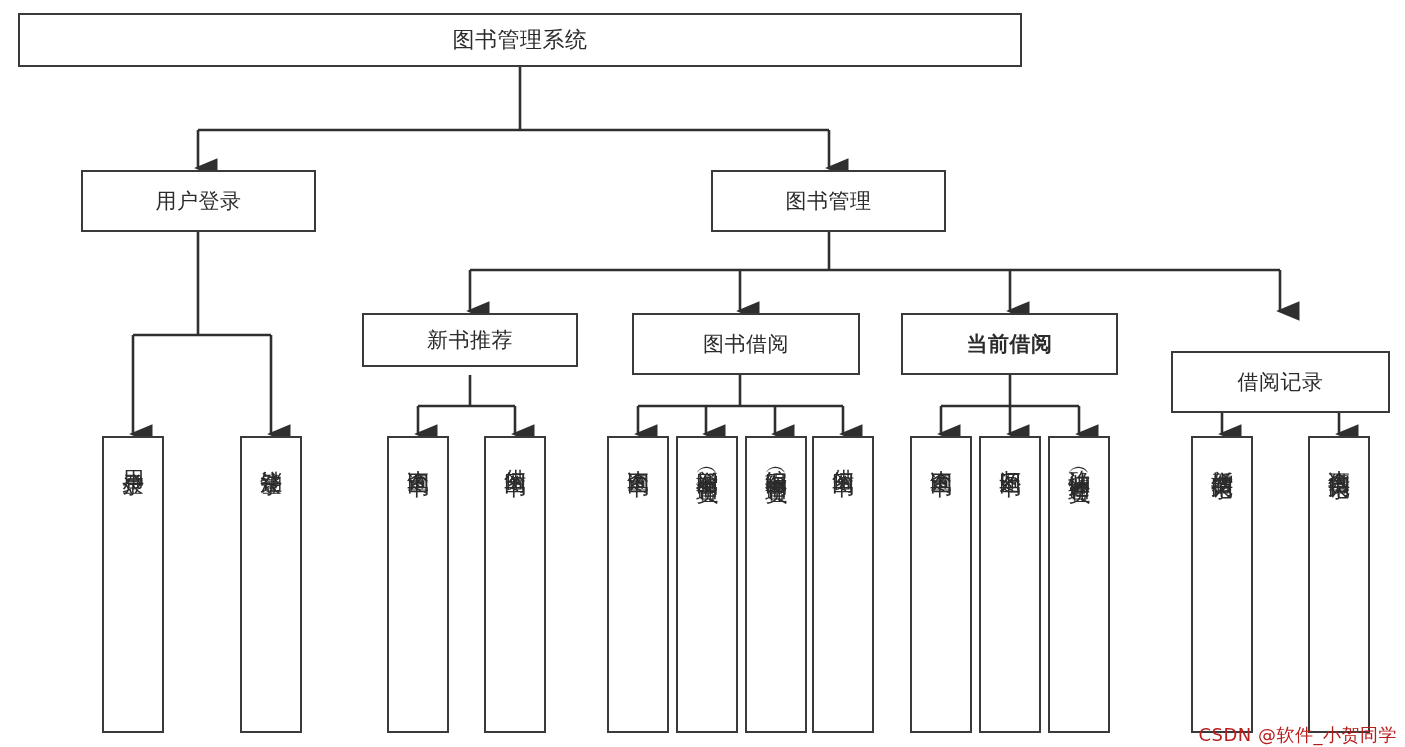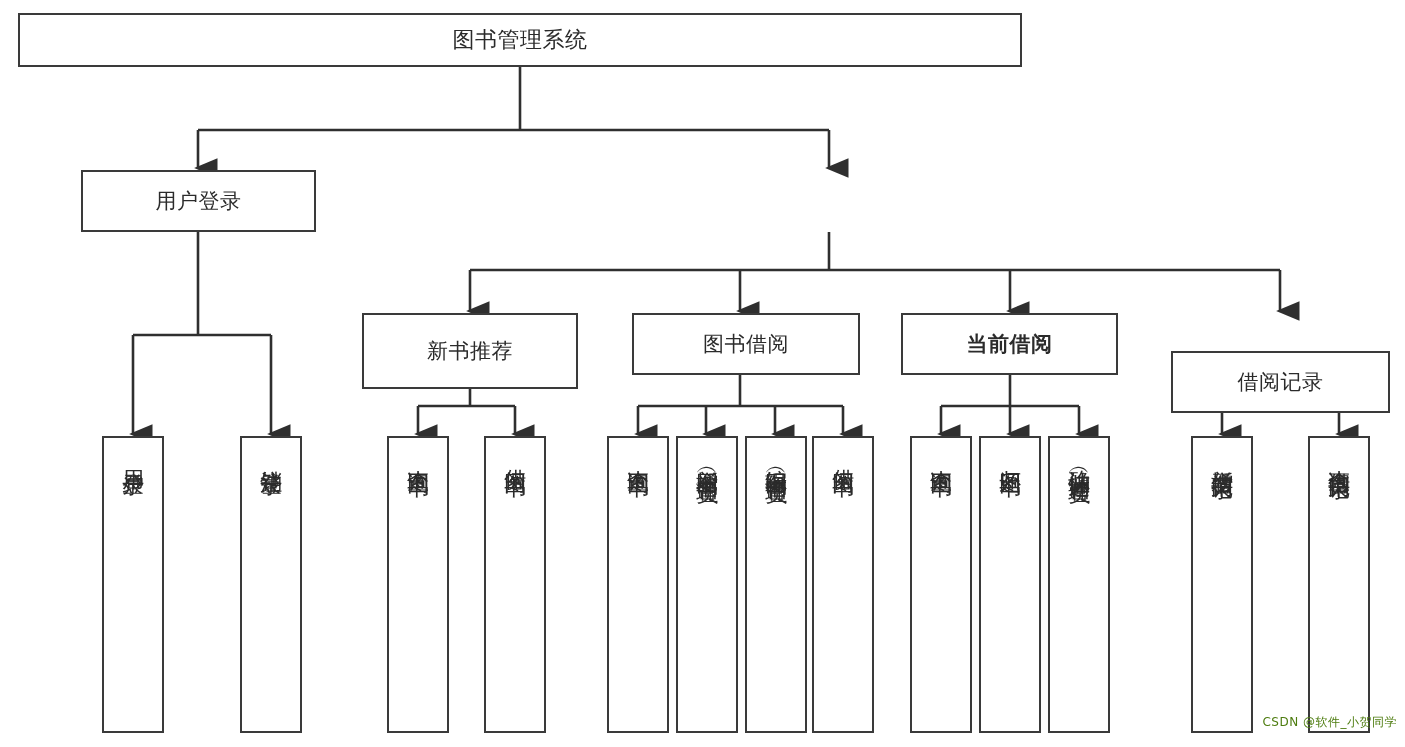--- a/index.html
+++ b/index.html
@@ -44,23 +44,23 @@
     text-orientation:upright;
     font-size:22px;
     line-height:1.02;
     letter-spacing:2px;
     white-space:nowrap;
   }
 
   .watermark{
     position:absolute;
     right:8px;
-    bottom:16px;
-    font-size:12px;
-    color:#4d7c0f;
+    bottom:0;
+    font-size:18px;
+    color:#b91c1c;
     white-space:nowrap;
     letter-spacing:0.5px;
   }
 </style>
 </head>
 <body>
 
 <div id="canvas">
 
   <svg id="edges" viewBox="0 0 1405 747" xmlns="http://www.w3.org/2000/svg">
@@ -113,22 +113,25 @@
     </g>
   </svg>
 
   <div class="node h root" style="left:18px;top:13px;width:1004px;height:54px;">
     <span class="lbl">图书管理系统</span>
   </div>
 
   <div class="node h" style="left:81px;top:170px;width:235px;height:62px;">
     <span class="lbl">用户登录</span>
   </div>
+  <div class="node h" style="left:711px;top:170px;width:235px;height:62px;">
+    <span class="lbl">图书管理</span>
+  </div>
 
-  <div class="node h" style="left:362px;top:313px;width:216px;height:76px;">
+  <div class="node h" style="left:362px;top:313px;width:216px;height:54px;">
     <span class="lbl">新书推荐</span>
   </div>
   <div class="node h" style="left:632px;top:313px;width:228px;height:62px;">
     <span class="lbl">图书借阅</span>
   </div>
   <div class="node h" style="left:901px;top:313px;width:217px;height:62px;font-weight:bold;">
     <span class="lbl">当前借阅</span>
   </div>
   <div class="node h" style="left:1171px;top:313px;width:219px;height:62px;margin-top:38px;">
     <span class="lbl">借阅记录</span>

